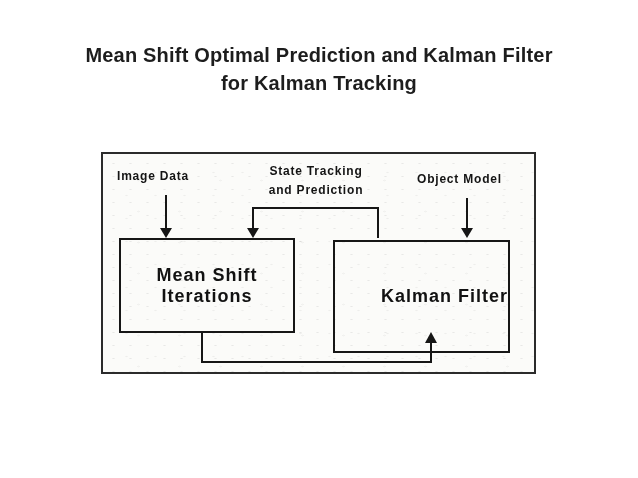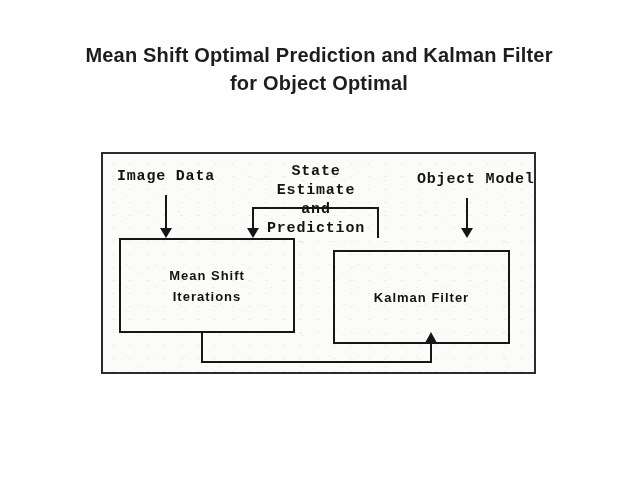--- a/index.html
+++ b/index.html
@@ -42,75 +42,74 @@
       radial-gradient(rgba(70,70,70,0.10) 0.8px, transparent 1.3px),
       radial-gradient(rgba(70,70,70,0.07) 0.8px, transparent 1.3px),
       radial-gradient(rgba(70,70,70,0.05) 1px, transparent 1.5px);
     background-size: 17px 13px, 29px 23px, 41px 31px;
     background-position: 2px 3px, 9px 7px, 15px 11px;
   }
 
   .dlabel {
     position: absolute;
     color: #141414;
-    font-size: 15px;
+    font-size: 12px;
     font-weight: bold;
     letter-spacing: 0.8px;
     line-height: 19px;
     white-space: nowrap;
-    font-family: Liberation Mono, monospace;
   }
   .label-image-data  { left: 14px;  top: 13px; }
   .label-state       { left: 146px; top: 8px; width: 134px; text-align: center; white-space: normal; }
   .label-motion      { left: 314px; top: 16px; }
 
   .node {
     position: absolute;
     box-sizing: border-box;
     border: 2px solid #161616;
     display: flex;
     align-items: center;
     justify-content: center;
     text-align: center;
     color: #121212;
-    font-size: 13px;
+    font-size: 18px;
     font-weight: bold;
     letter-spacing: 1px;
     line-height: 21px;
   }
   .node-mean-shift { left: 16px;  top: 84px; width: 176px; height: 95px; }
-  .node-kalman     { left: 230px; top: 96px; width: 177px; height: 94px; }
+  .node-kalman     { left: 230px; top: 86px; width: 177px; height: 113px; justify-content: flex-end; }
   .node-mean-shift .node-label { width: 124px; }
 
   .arrow-layer {
     position: absolute;
     left: 0;
     top: 0;
     width: 431px;
     height: 218px;
   }
   .arrow-layer path    { stroke: #161616; stroke-width: 2; fill: none; }
   .arrow-layer polygon { fill: #161616; stroke: none; }
 </style>
 </head>
 <body>
 
 <div class="slide">
 
   <h1 class="title">
     <span class="title-line">Mean Shift Optimal Prediction and Kalman Filter</span>
-    <span class="title-line">for Object Optimal</span>
+    <span class="title-line">for Kalman Tracking</span>
   </h1>
 
   <div class="diagram">
 
     <div class="dlabel label-image-data">Image Data</div>
 
     <div class="dlabel label-state">
-      <span>State Estimate</span><br>
+      <span>State Tracking</span><br>
       <span>and Prediction</span>
     </div>
 
     <div class="dlabel label-motion">Object Model</div>
 
     <svg class="arrow-layer" viewBox="0 0 431 218" aria-hidden="true">
 
       <g>
         <path d="M63,41 L63,75"></path>
         <polygon points="57,74 69,74 63,84"></polygon>

